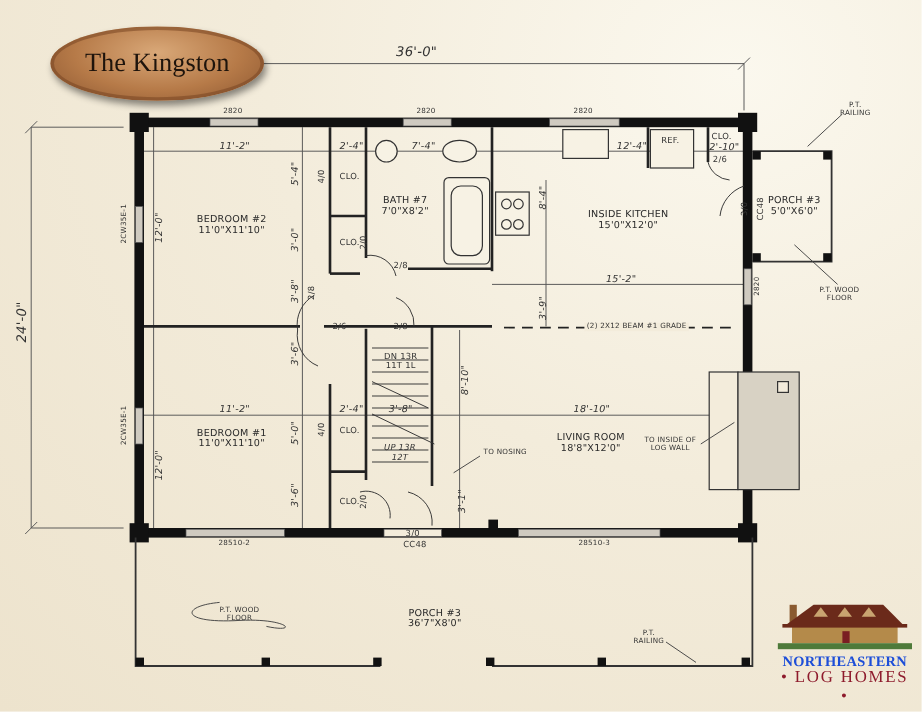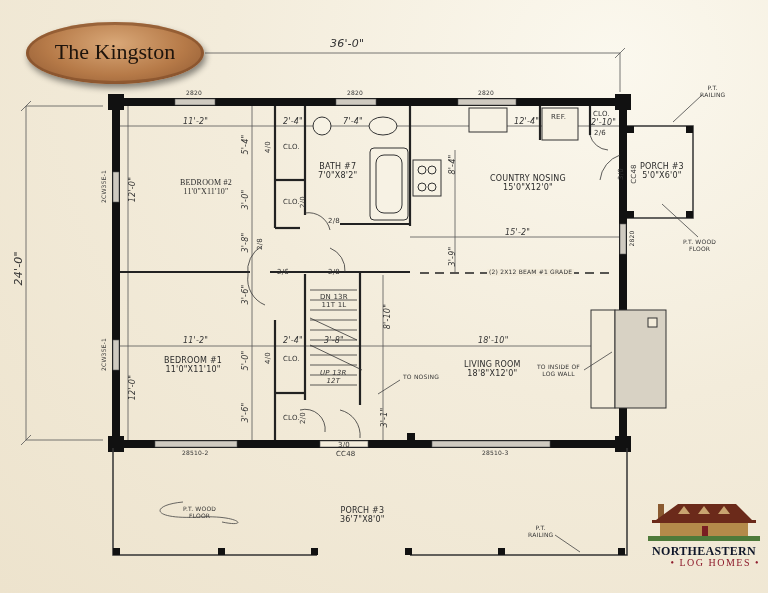--- a/index.html
+++ b/index.html
@@ -5,28 +5,28 @@
   html,body{margin:0;padding:0;}
   body{width:768px;height:593px;overflow:hidden;position:relative;
     background:radial-gradient(ellipse at 80% 10%, #fbf8ee 0%, #f3ecdb 45%, #ede3cd 100%);
     font-family:"Liberation Sans", sans-serif;color:#222;}
   #plan{position:absolute;left:0;top:0;width:768px;height:593px;}
   .lbl{position:absolute;font-family:"DejaVu Sans", sans-serif;font-size:7px;color:#333;text-align:center;line-height:1.15;white-space:nowrap;letter-spacing:0.2px;}
   .lbl.room{font-size:8px;color:#2a2a2a;}
   .lbl.dim{font-size:8px;font-style:italic;color:#333;}
   .lbl.big{font-size:11px;font-style:italic;color:#333;}
   .lbl.v{transform:rotate(-90deg);transform-origin:center;}
-  #plaque{position:absolute;left:26px;top:22px;width:178px;height:62px;border-radius:50%;
+  #plaque{position:absolute;left:42px;top:22px;width:178px;height:62px;border-radius:50%;
     background:radial-gradient(ellipse at 50% 35%, #d9a878 0%, #b67a48 55%, #8a5530 100%);
     box-shadow:2px 4px 6px rgba(0,0,0,0.45), inset 0 0 0 3px rgba(120,70,35,0.55);}
   #plaque-title{position:absolute;left:0;top:17px;width:178px;text-align:center;
     font-family:"Liberation Serif", serif;font-size:22px;color:#1e140c;}
   #logo{position:absolute;left:648px;top:500px;width:112px;height:72px;}
-  #logo-name{position:absolute;left:0;top:44px;width:112px;text-align:center;font-family:"Liberation Serif", serif;font-size:12px;font-weight:bold;color:#0f172a;letter-spacing:0.3px;}
-  #logo-sub{position:absolute;left:0;top:57px;width:112px;text-align:right;font-family:"Liberation Serif", serif;font-size:10px;color:#8e1b2c;letter-spacing:1.5px;}
+  #logo-name{position:absolute;left:0;top:44px;width:112px;text-align:center;font-family:"Liberation Serif", serif;font-size:12px;font-weight:bold;color:#1d4ed8;letter-spacing:0.3px;}
+  #logo-sub{position:absolute;left:0;top:57px;width:112px;text-align:center;font-family:"Liberation Serif", serif;font-size:14px;color:#8e1b2c;letter-spacing:1.5px;}
 </style>
 </head>
 <body>
 
 <svg id="plan" viewBox="0 0 768 593" xmlns="http://www.w3.org/2000/svg">
   <g stroke="#555" stroke-width="0.8" fill="none">
 
     <line x1="205" y1="53" x2="620" y2="53"></line>
     <line x1="620" y1="53" x2="620" y2="92"></line>
     <line x1="615" y1="58" x2="625" y2="48"></line>
@@ -169,30 +169,30 @@
   </g>
 </svg>
 
 <div id="plaque">
   <div id="plaque-title">The Kingston</div>
 </div>
 
 <div class="lbl big" style="left:330px;top:38px;">36'-0"</div>
 <div class="lbl big v" style="left:2px;top:262px;">24'-0"</div>
 
-<div class="lbl room" style="left:180px;top:178px;font-family:Liberation Serif, serif;">
+<div class="lbl room" style="left:164px;top:178px;">
     <div>BEDROOM #2</div>
     <div>11'0"X11'10"</div>
   </div>
 <div class="lbl room" style="left:318px;top:162px;">
     <div>BATH #7</div>
     <div>7'0"X8'2"</div>
   </div>
 <div class="lbl room" style="left:490px;top:174px;">
-    <div>COUNTRY NOSING</div>
+    <div>INSIDE KITCHEN</div>
     <div>15'0"X12'0"</div>
   </div>
 <div class="lbl room" style="left:640px;top:162px;">
     <div>PORCH #3</div>
     <div>5'0"X6'0"</div>
   </div>
 <div class="lbl room" style="left:164px;top:356px;">
     <div>BEDROOM #1</div>
     <div>11'0"X11'10"</div>
   </div>

